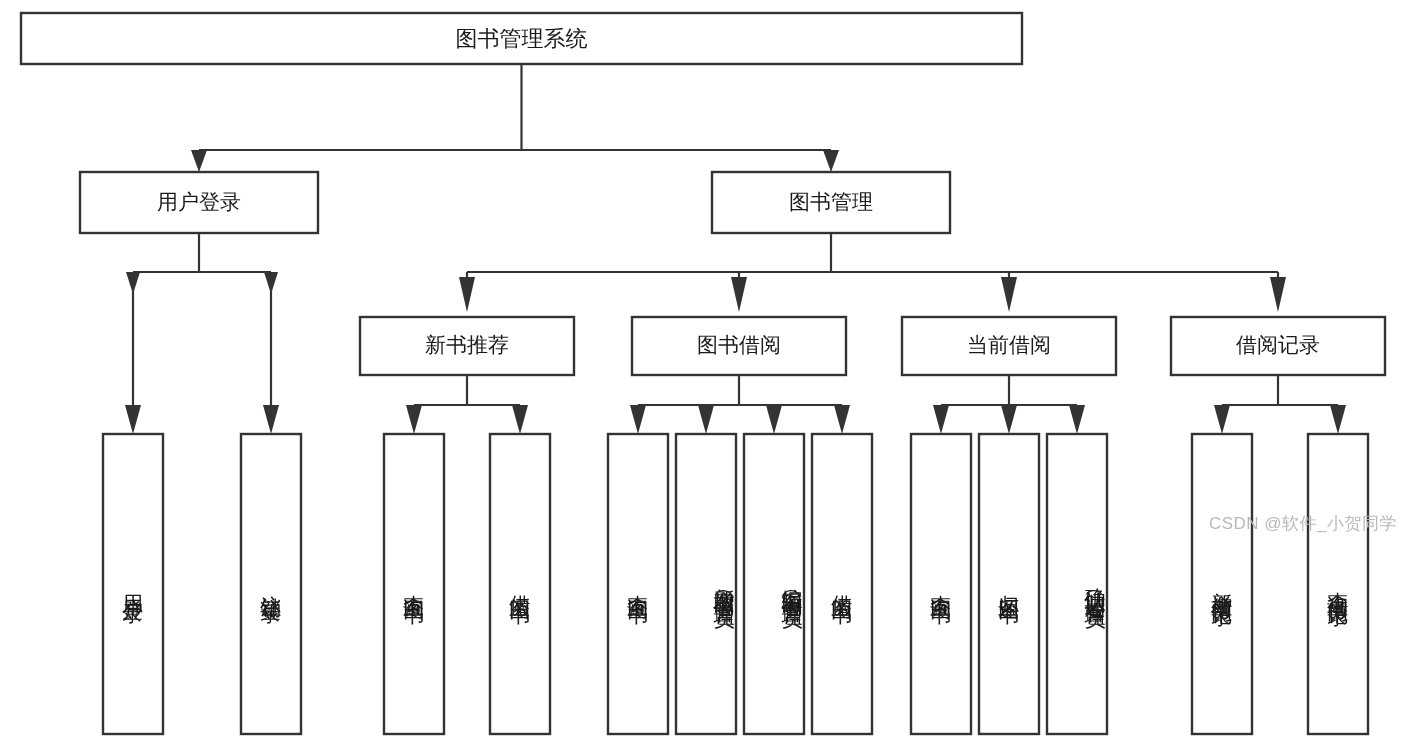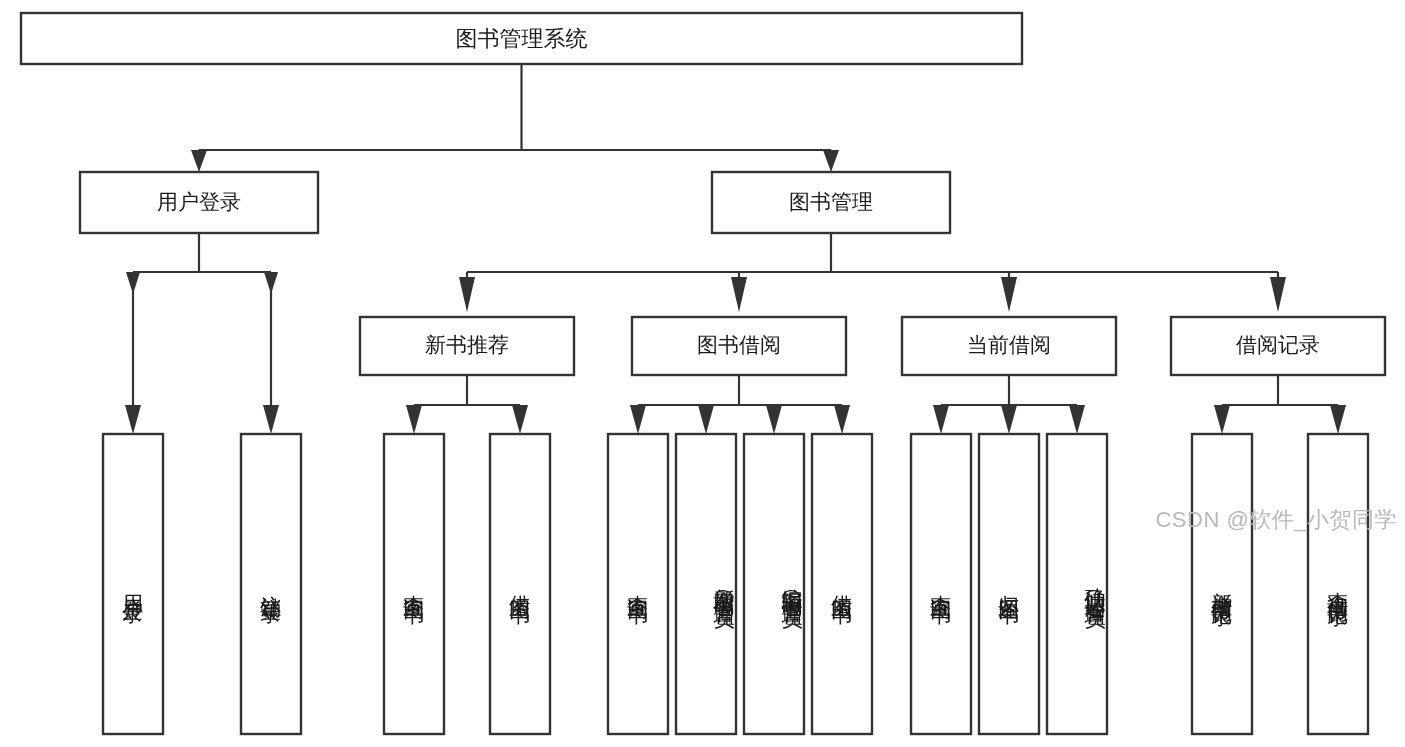--- a/index.html
+++ b/index.html
@@ -66,21 +66,21 @@
     align-items: center;
     justify-content: center;
     white-space: nowrap;
     pointer-events: none;
   }
   .watermark {
     position: absolute;
     right: 8px;
     bottom: 4px;
     font-family: "Liberation Sans", "DejaVu Sans", sans-serif;
-    font-size: 22px;
+    font-size: 17px;
     color: #b8b8b8;
     letter-spacing: 0.5px;
     white-space: nowrap;
   }
 </style>
 </head>
 <body>
 
 <div id="diagram-root">
 

